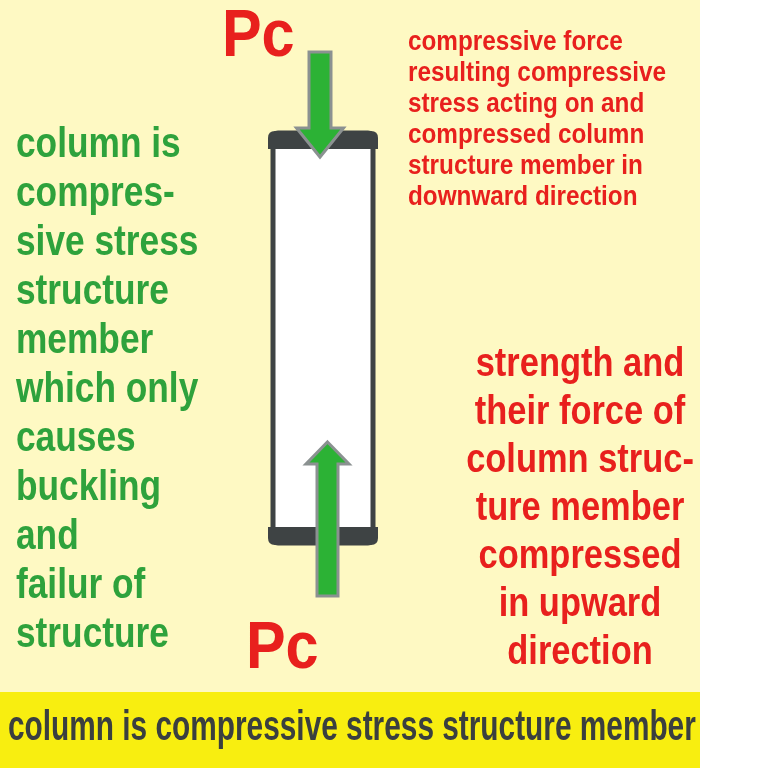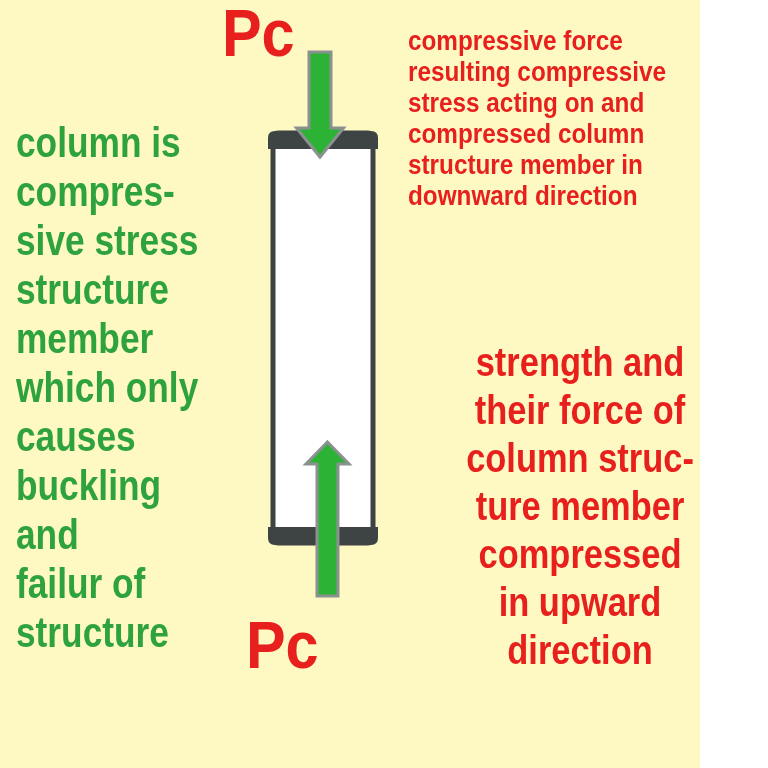--- a/index.html
+++ b/index.html
@@ -122,14 +122,17 @@
   <div class="text-block bottom-right-red">
     <span class="line">strength and</span>
     <span class="line">their force of</span>
     <span class="line">column struc-</span>
     <span class="line">ture member</span>
     <span class="line">compressed</span>
     <span class="line">in upward</span>
     <span class="line">direction</span>
   </div>
 
+  <div class="banner">
+    <span class="banner-text">column is compressive stress structure member</span>
+  </div>
 
 </div>
 
 </body></html>

